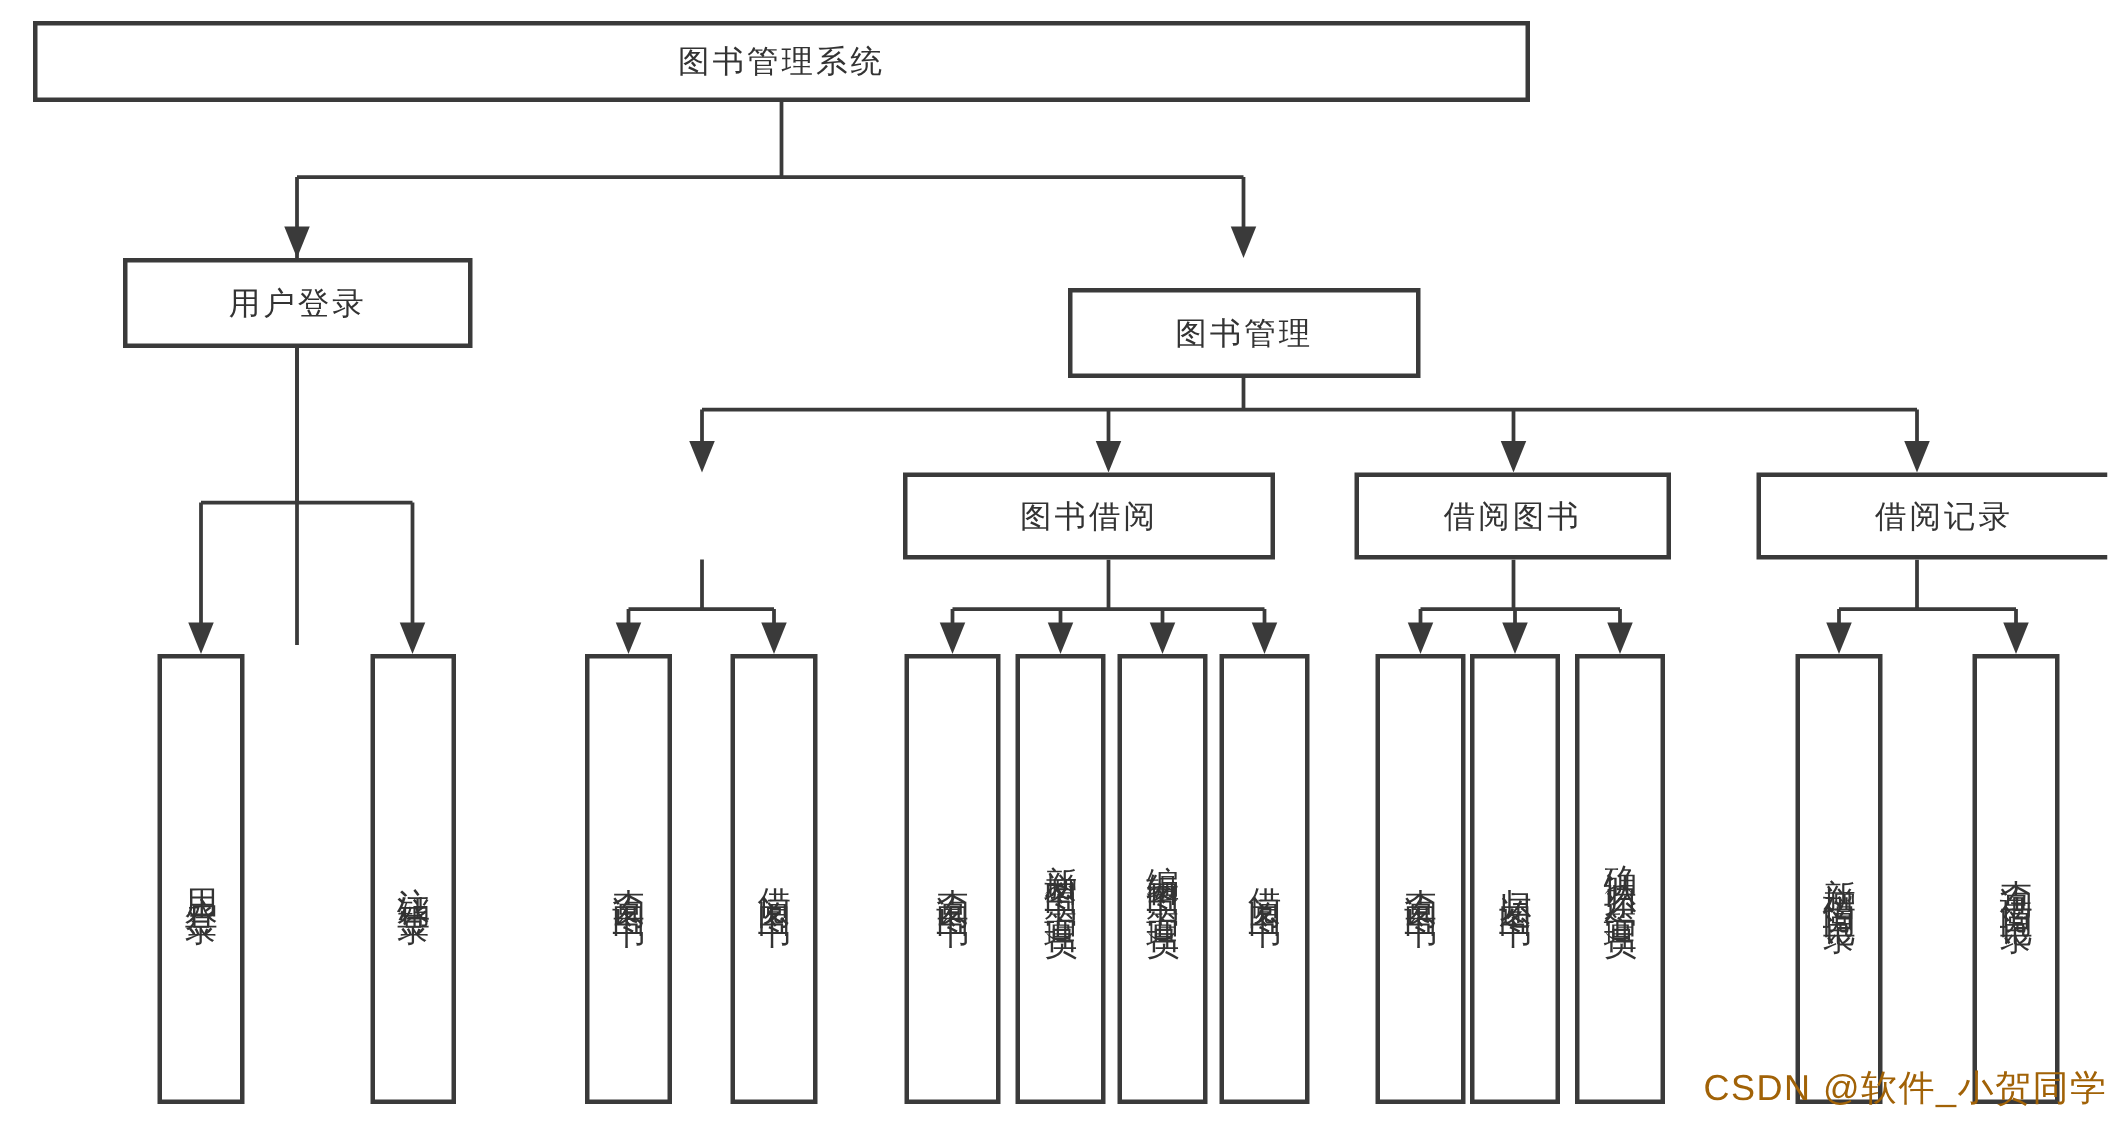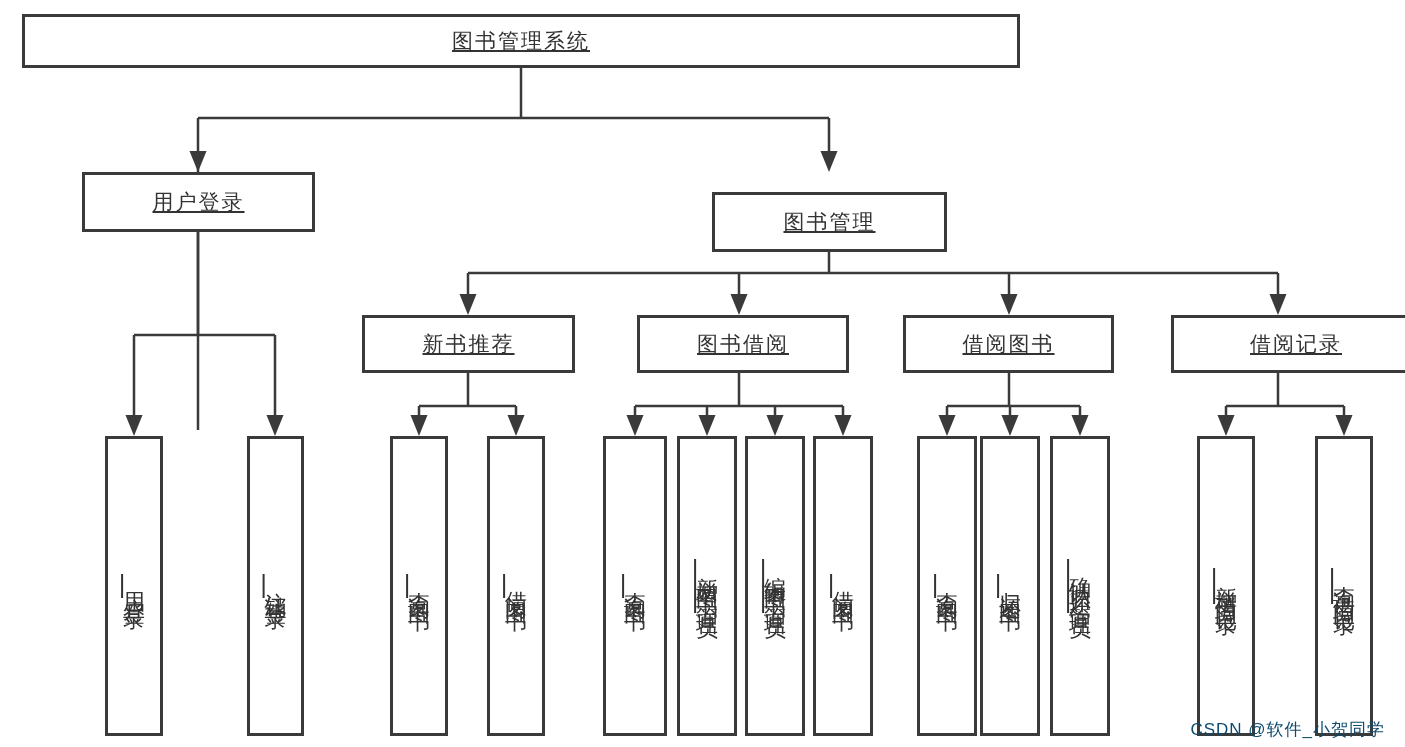--- a/index.html
+++ b/index.html
@@ -25,41 +25,40 @@
   .node {
     position: absolute;
     box-sizing: border-box;
     border: 3px solid #3a3a3a;
     background: #ffffff;
     display: flex;
     align-items: center;
     justify-content: center;
     color: #333333;
     z-index: 1;
-    text-decoration: underline;
   }
   .h-label {
     font-size: 21px;
     letter-spacing: 2px;
     white-space: nowrap;
   }
   .v-label {
     writing-mode: vertical-rl;
     text-orientation: mixed;
     font-size: 22px;
     letter-spacing: 6px;
     line-height: 1.1;
     white-space: nowrap;
   }
   #watermark {
     position: absolute;
-    right: 20px;
+    right: 0;
     bottom: 6px;
-    font-size: 17px;
-    color: #0c4a6e;
+    font-size: 24px;
+    color: #a16207;
     letter-spacing: 1px;
     z-index: 3;
     white-space: nowrap;
   }
   path.conn {
     stroke: #3a3a3a;
     stroke-width: 2.5;
     fill: none;
   }
   polygon.arrow {
@@ -112,24 +111,21 @@
     <span class="h-label">图书管理系统</span>
   </div>
 
   <div class="node" style="left:82px; top:172px; width:233px; height:60px;">
     <span class="h-label">用户登录</span>
   </div>
   <div class="node" style="left:712px; top:172px; width:235px; height:60px;margin-top:20px;">
     <span class="h-label">图书管理</span>
   </div>
 
-  <div class="node" style="left:362px; top:315px; width:213px; height:58px;">
-    <span class="h-label">新书推荐</span>
-  </div>
-  <div class="node" style="left:637px; top:315px; width:212px; height:58px;align-items:center;">
+  <div class="node" style="left:602px; top:315px; width:248px; height:58px;align-items:center;">
     <span class="h-label">图书借阅</span>
   </div>
   <div class="node" style="left:903px; top:315px; width:211px; height:58px;">
     <span class="h-label">借阅图书</span>
   </div>
   <div class="node" style="left:1171px; top:315px; width:250px; height:58px;">
     <span class="h-label">借阅记录</span>
   </div>
 
   <div class="node" style="left:105px; top:436px; width:58px; height:300px;">

